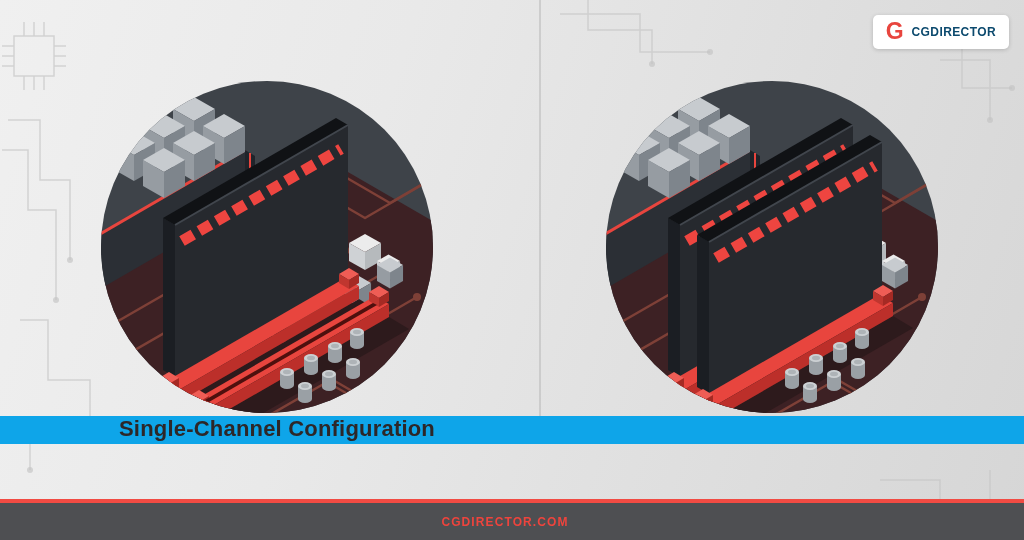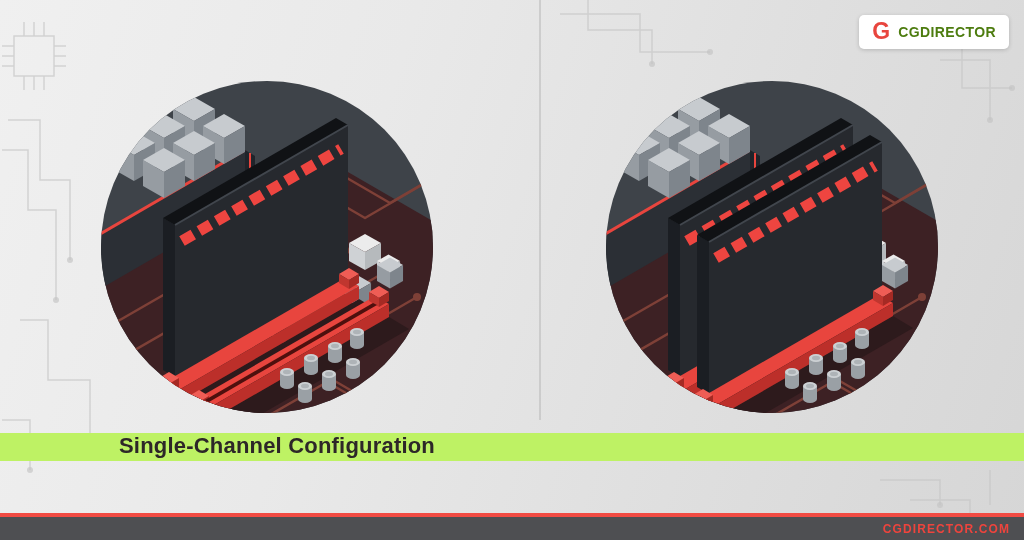--- a/index.html
+++ b/index.html
@@ -7,34 +7,34 @@
   body{
     position:relative;overflow:hidden;
     background:linear-gradient(108deg,#f0f0f0 0%,#e9e9e9 35%,#e1e1e1 62%,#d6d6d6 100%);
     font-family:"Liberation Sans",sans-serif;
   }
   .pattern{position:absolute;inset:0;width:1024px;height:540px;pointer-events:none}
   .divider{position:absolute;left:539px;top:0;width:2px;height:420px;background:rgba(175,175,175,.45)}
   .art{position:absolute;top:77px}
   .art.left{left:97px}
   .art.right{left:602px}
-  .banner{position:absolute;left:0;top:433px;width:1024px;height:28px;background:#bef264}
+  .banner{position:absolute;left:0;top:416px;width:1024px;height:28px;background:#0ea5e9}
   .caption{
     position:absolute;top:50%;transform:translate(-50%,-53%);white-space:nowrap;
     font-weight:700;font-size:22px;color:#2d2728;letter-spacing:.2px;
   }
   .logo{
     position:absolute;top:15px;right:15px;height:34px;background:#ffffff;border-radius:5px;
     display:flex;align-items:center;gap:8px;padding:0 13px;box-shadow:0 1px 4px rgba(0,0,0,.18);
   }
   .logo-g{color:#e8453e;font-size:23px;font-weight:800;line-height:1;transform:translateY(-1px)}
-  .logo-text{color:#4d7c0f;font-size:14px;font-weight:700;letter-spacing:.4px}
+  .logo-text{color:#0c4a6e;font-size:12px;font-weight:700;letter-spacing:.4px}
   .footer{position:absolute;left:0;bottom:0;width:1024px}
   .footer-line{height:4px;background:#f14b43}
-  .footer-dark{height:23px;background:#4e4f52;display:flex;align-items:center;justify-content:flex-end;padding-right:14px}
+  .footer-dark{height:37px;background:#4e4f52;display:flex;align-items:center;justify-content:center;padding-right:14px}
   .site{color:#ee443d;font-size:12px;font-weight:700;letter-spacing:1.1px}
 </style>
 </head>
 <body>
 
 <svg width="0" height="0" style="position:absolute" aria-hidden="true">
   <defs>
     <clipPath id="cclip">
         <circle cx="170" cy="170" r="166"></circle>
       </clipPath>

